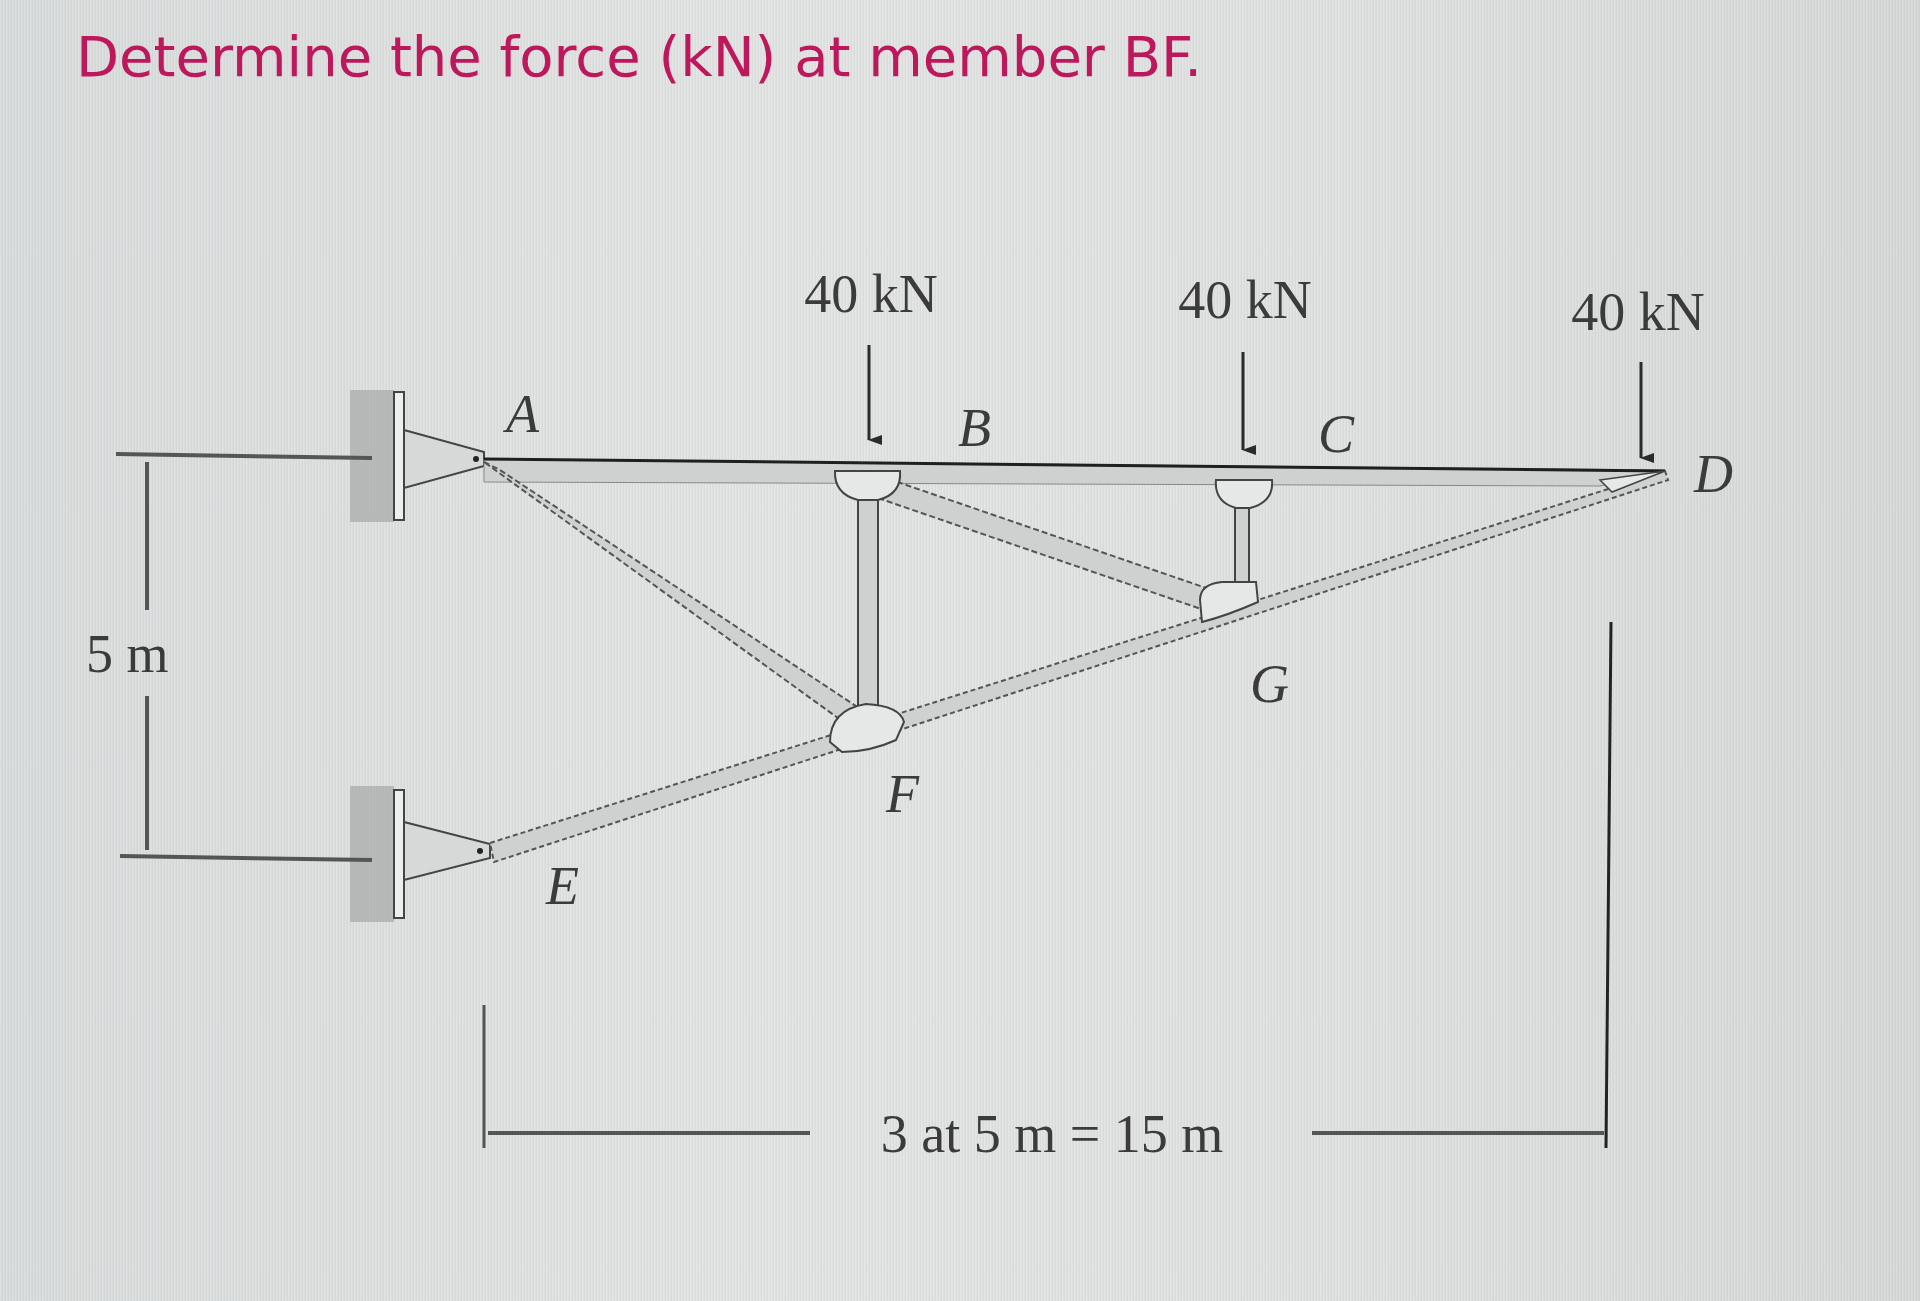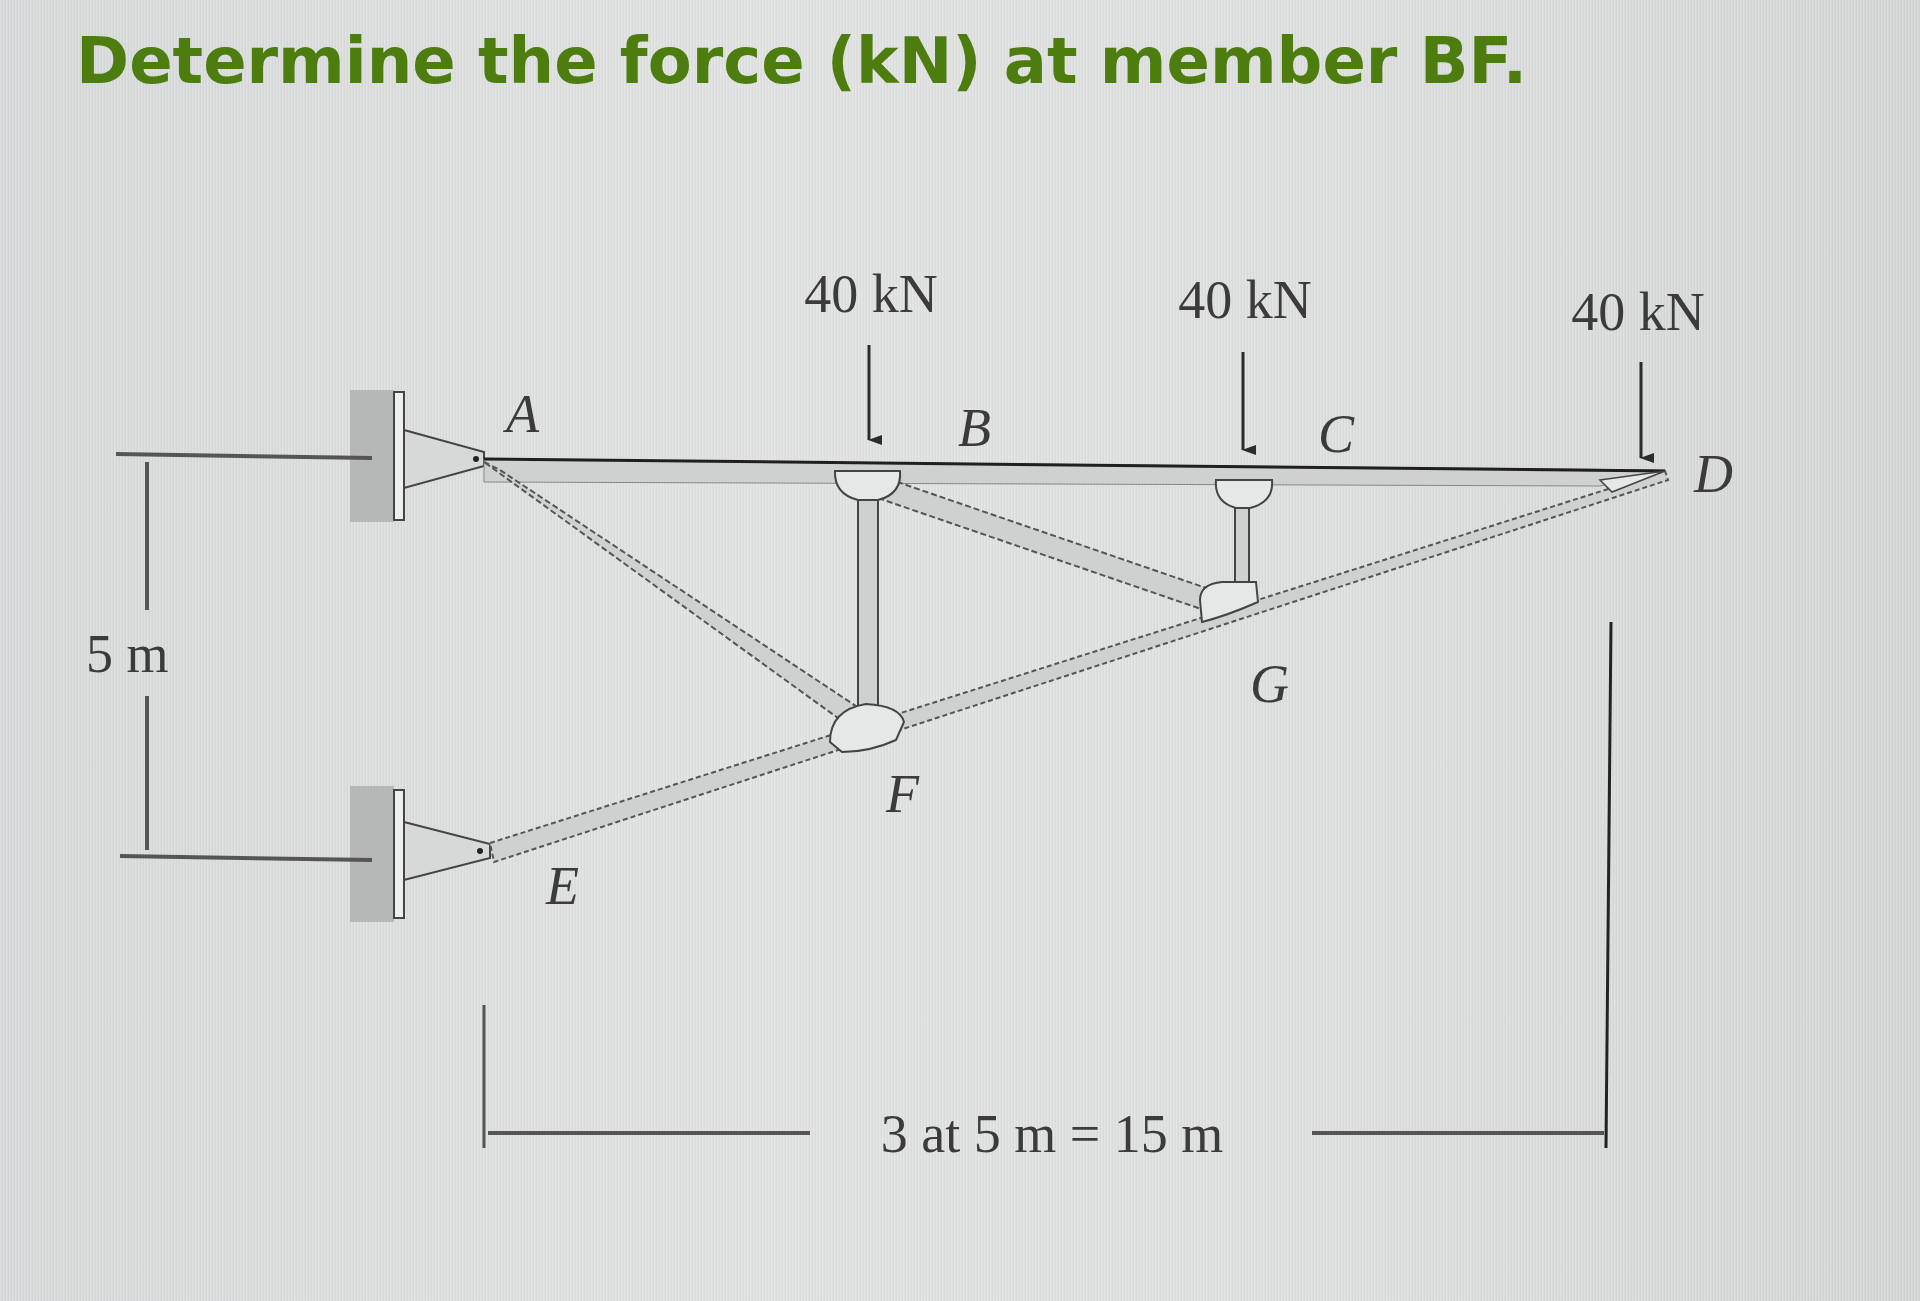--- a/index.html
+++ b/index.html
@@ -9,23 +9,22 @@
     position:relative;
     font-family: "Liberation Serif", serif;
   }
   .scanlines {
     position:absolute; inset:0; pointer-events:none;
     background: repeating-linear-gradient(90deg, rgba(255,255,255,0.10) 0px, rgba(255,255,255,0.10) 1px, rgba(0,0,0,0.03) 2px, rgba(0,0,0,0.03) 3px);
   }
   .title {
     position:absolute; left:76px; top:24px;
     font-family: "DejaVu Sans", sans-serif;
-    font-size:64px; color:#4d7c0f; letter-spacing:0px;
+    font-size:56px; color:#be185d; letter-spacing:0px;
     white-space:nowrap;
-    font-weight:bold;
   }
   svg.diagram { position:absolute; left:0; top:0; }
   .lbl { font-family:"Liberation Serif", serif; fill:#3b3b3b; }
   .it { font-style:italic; }
 </style>
 </head>
 <body>
 
 <div class="scanlines"></div>
 

